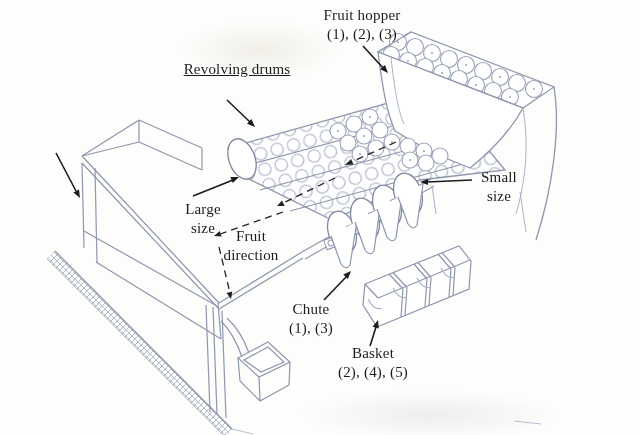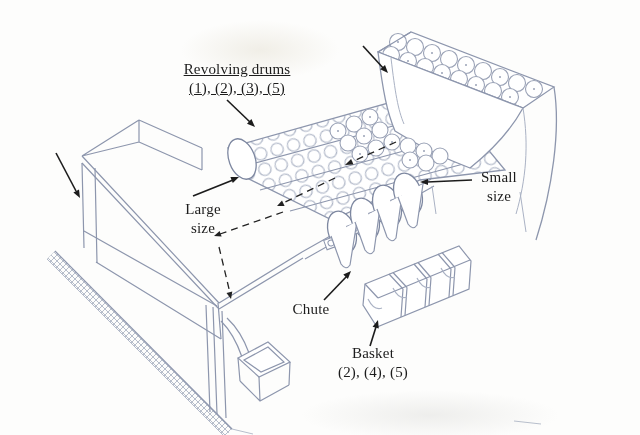--- a/index.html
+++ b/index.html
@@ -205,33 +205,41 @@
         <polygon points="255,127 247,123.7 251.4,119.1"></polygon>
         <polygon points="80,198 73.4,192.4 79,189.4"></polygon>
         <polygon points="239,177 232.8,183 230.4,177.1"></polygon>
         <polygon points="420,182 428,179 428,185"></polygon>
         <polygon points="351,271 347.9,279 343.3,274.6"></polygon>
         <polygon points="378,320 378.8,328.6 372.6,326.7"></polygon>
       </g>
     </g>
   </svg>
 
+  <div class="label" style="left:298px;top:6px;width:128px;">
+    <span>Fruit hopper</span>
+    <span>(1), (2), (3)</span>
+  </div>
   <div class="label" style="left:162px;top:60px;width:150px;text-decoration:underline;">
     <span>Revolving drums</span>
-    <span>(1), (2), (3), (5)</span>
   </div>
   <div class="label" style="left:172px;top:200px;width:62px;">
     <span>Large</span>
     <span>size</span>
   </div>
   <div class="label" style="left:467px;top:168px;width:64px;">
     <span>Small</span>
     <span>size</span>
   </div>
+  <div class="label" style="left:208px;top:227px;width:86px;">
+    <span>Fruit</span>
+    <span>direction</span>
+  </div>
   <div class="label" style="left:274px;top:300px;width:74px;">
     <span>Chute</span>
+    <span>(1), (3)</span>
   </div>
   <div class="label" style="left:325px;top:344px;width:96px;font-family:Liberation Serif, serif;">
     <span>Basket</span>
     <span>(2), (4), (5)</span>
   </div>
 
 </div>
 
 </body></html>

